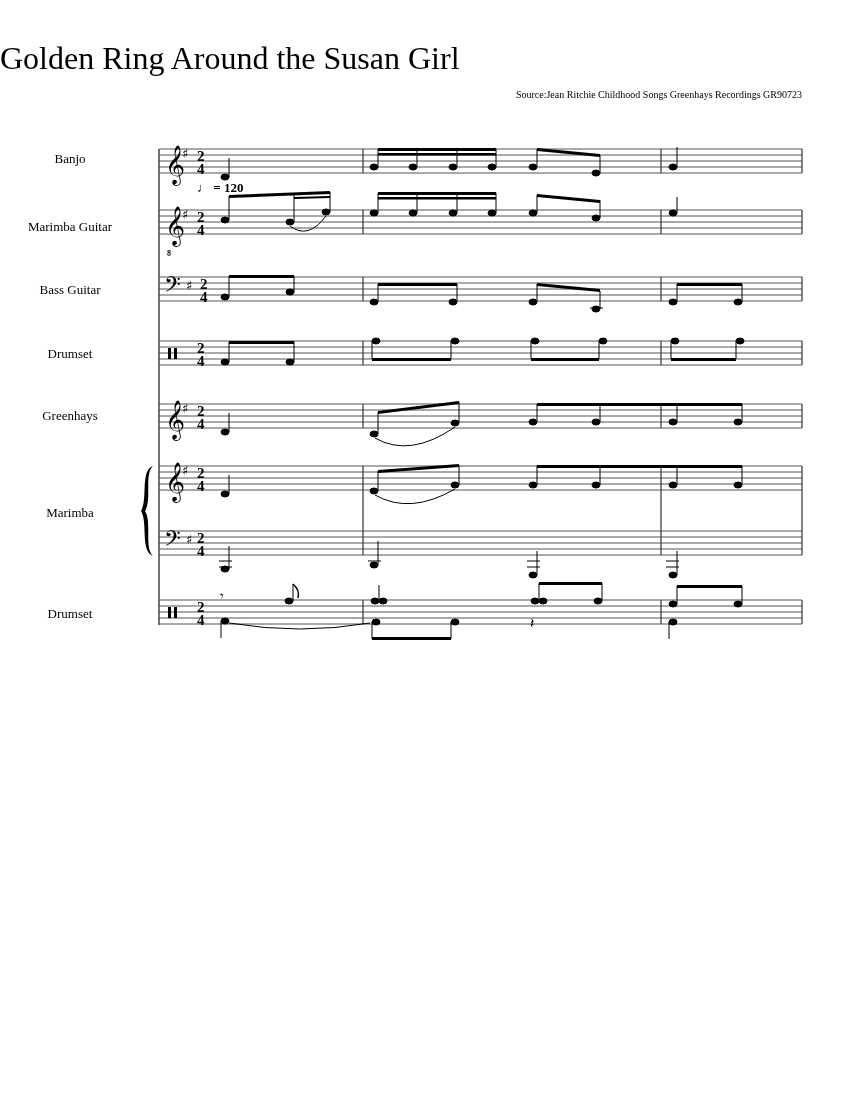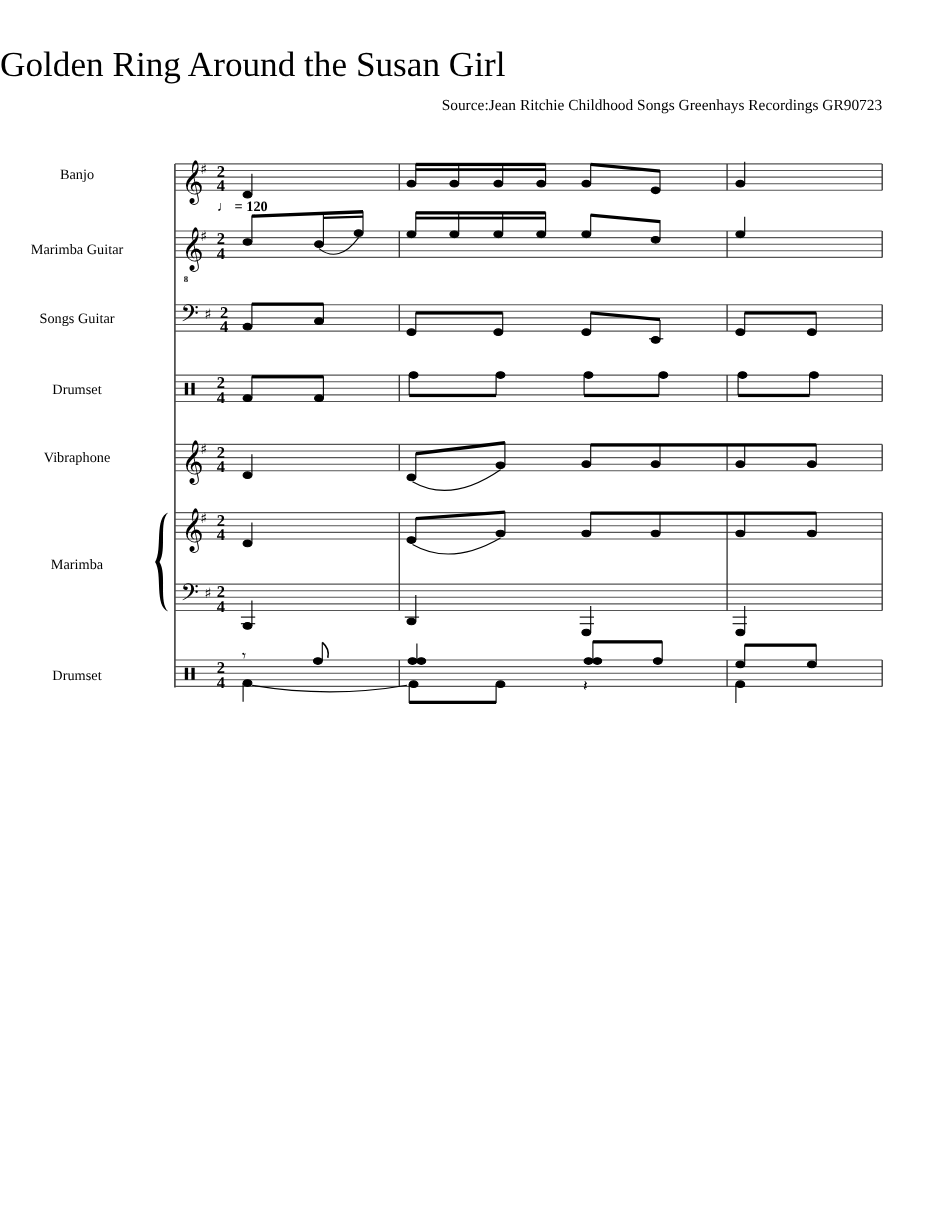--- a/index.html
+++ b/index.html
@@ -1,32 +1,32 @@
 <!DOCTYPE html>
 <html><head>
 <meta charset="utf-8">
 <style>
   html,body{margin:0;padding:0;background:#fff;}
   body{width:850px;height:1100px;position:relative;overflow:hidden;font-family:"Liberation Serif","DejaVu Serif",serif;color:#000;}
   .title{position:absolute;left:0;width:850px;top:40px;text-align:left;font-size:32px;padding-right:26px;box-sizing:border-box;}
-  .subtitle{position:absolute;right:48px;top:89px;font-size:14px;}
+  .subtitle{position:absolute;right:48px;top:89px;font-size:10px;}
   .inst{position:absolute;font-size:13px;text-align:center;width:140px;}
   svg.score{position:absolute;left:0;top:0;}
 </style>
 </head>
 <body>
 
 <div class="title">Golden Ring Around the Susan Girl</div>
 <div class="subtitle">Source:Jean Ritchie Childhood Songs Greenhays Recordings GR90723</div>
 
 <div class="inst" style="left:0;top:151px;">Banjo</div>
 <div class="inst" style="left:0;top:219px;">Marimba Guitar</div>
-<div class="inst" style="left:0;top:282px;">Songs Guitar</div>
+<div class="inst" style="left:0;top:282px;">Bass Guitar</div>
 <div class="inst" style="left:0;top:346px;">Drumset</div>
-<div class="inst" style="left:0;top:408px;">Vibraphone</div>
+<div class="inst" style="left:0;top:408px;">Greenhays</div>
 <div class="inst" style="left:0;top:505px;">Marimba</div>
 <div class="inst" style="left:0;top:606px;">Drumset</div>
 
 <svg class="score" width="850" height="1100" viewBox="0 0 850 1100">
   <g stroke="#555" stroke-width="1">
 
     <g>
         <line x1="159" x2="802" y1="149" y2="149"></line>
         <line x1="159" x2="802" y1="155" y2="155"></line>
         <line x1="159" x2="802" y1="161" y2="161"></line>

